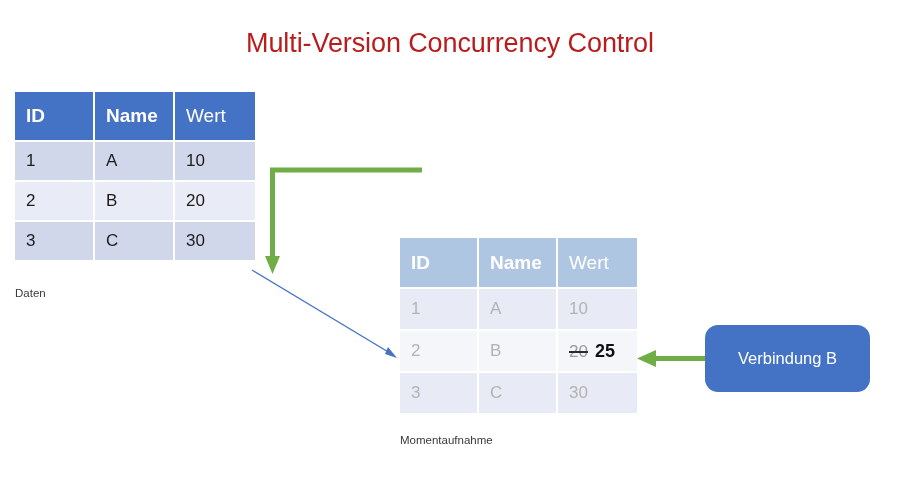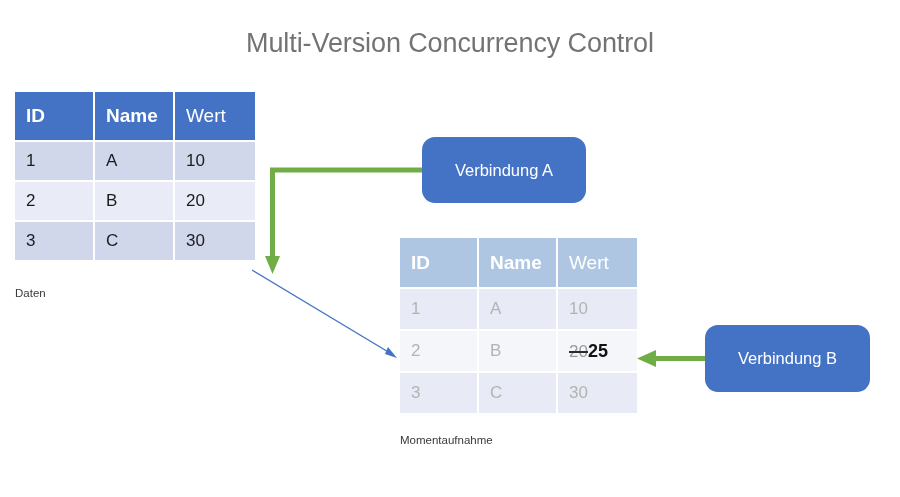--- a/index.html
+++ b/index.html
@@ -19,21 +19,21 @@
   }
 
   
   .title {
     position: absolute;
     left: 0;
     top: 28px;
     width: 900px;
     text-align: center;
     font-size: 27px;
-    color: #737373;
+    color: #b91c1c;
     letter-spacing: -0.1px;
     white-space: nowrap;
   }
 
   
   .tbl {
     position: absolute;
     border-collapse: separate;
     border-spacing: 0;
     table-layout: fixed;
@@ -110,20 +110,21 @@
 
   .old-val {
     color: #9a9a9a;
     text-decoration: line-through;
     text-decoration-color: #2b2b2b;
     text-decoration-thickness: 2px;
   }
   .new-val {
     color: #111111;
     font-weight: bold;
+    margin-left: 7px;
     font-size: 18px;
   }
 
   
   .conn-box {
     position: absolute;
     background: #4472C4;
     border-radius: 13px;
     color: #ffffff;
     font-size: 16.5px;
@@ -209,23 +210,20 @@
       <tr class="row odd">
         <td>3</td>
         <td>C</td>
         <td class="last">30</td>
       </tr>
     </tbody>
   </table>
 
   <div class="cap" id="cap-snap">Momentaufnahme</div>
 
-  <div class="conn-box" id="conn-a">
-    <span>Verbindung A</span>
-  </div>
   <div class="conn-box" id="conn-b">
     <span>Verbindung B</span>
   </div>
 
   <svg id="arrows" viewBox="0 0 900 497" xmlns="http://www.w3.org/2000/svg">
 
     <g>
       <path d="M 422 170 L 272.5 170 L 272.5 258" fill="none" stroke="#70AD47" stroke-width="5"></path>
       <path d="M 272.5 274 L 265 256 L 280 256 Z" fill="#70AD47"></path>
     </g>

